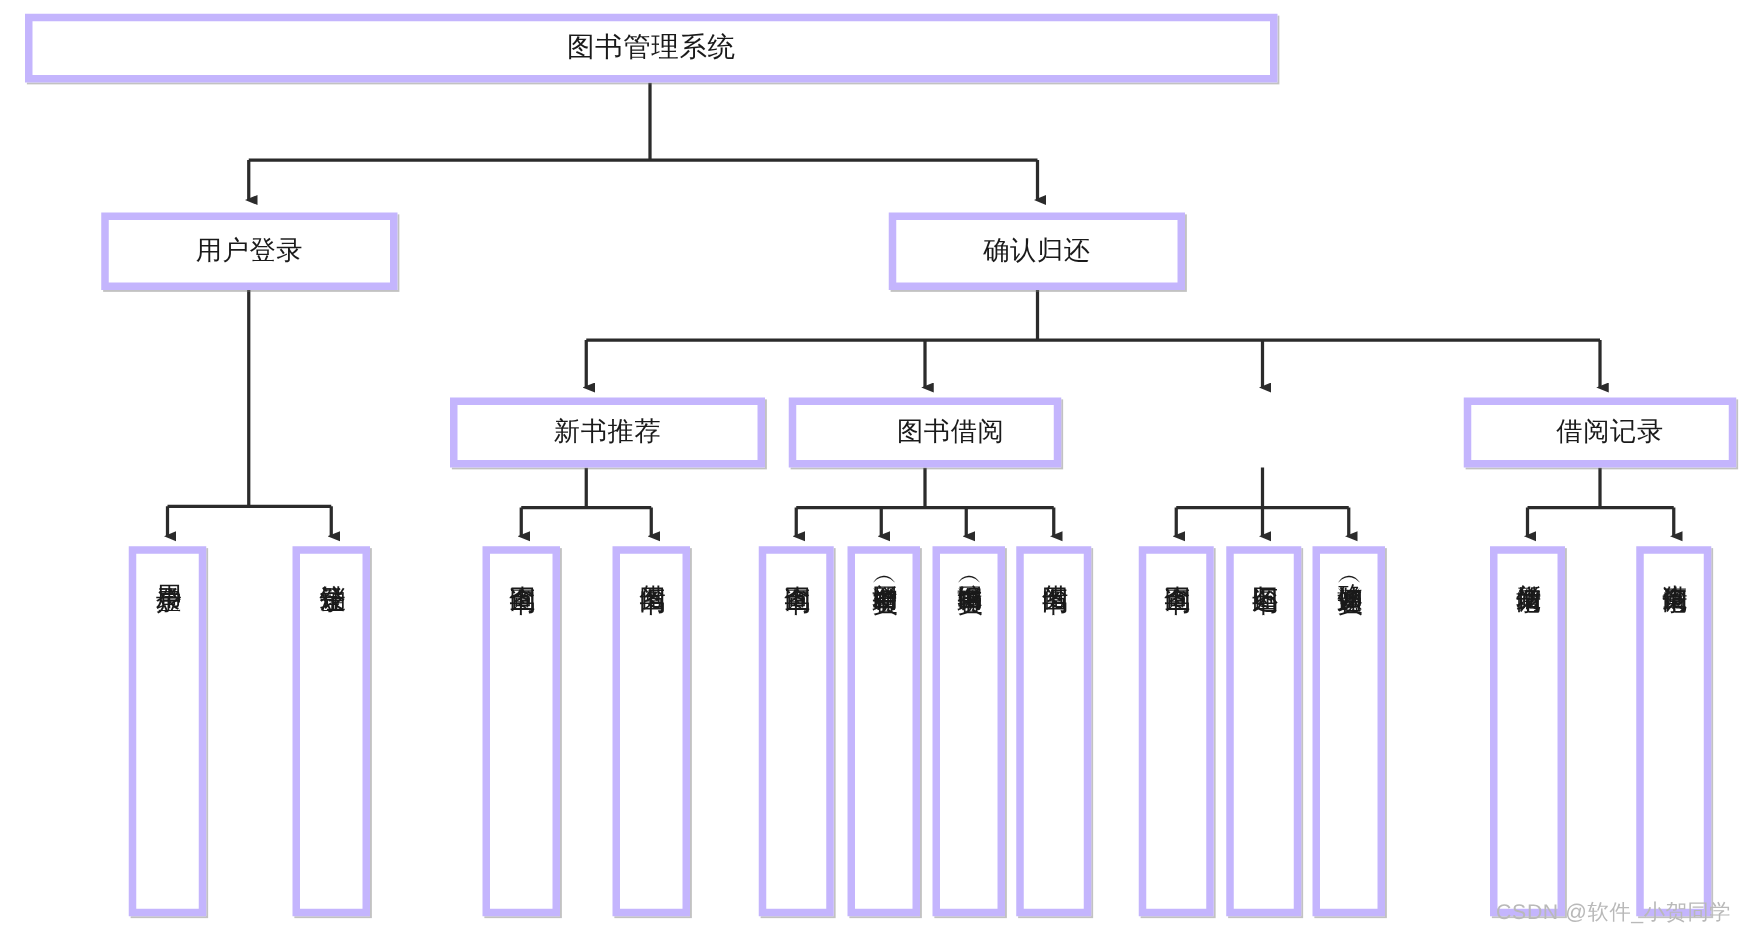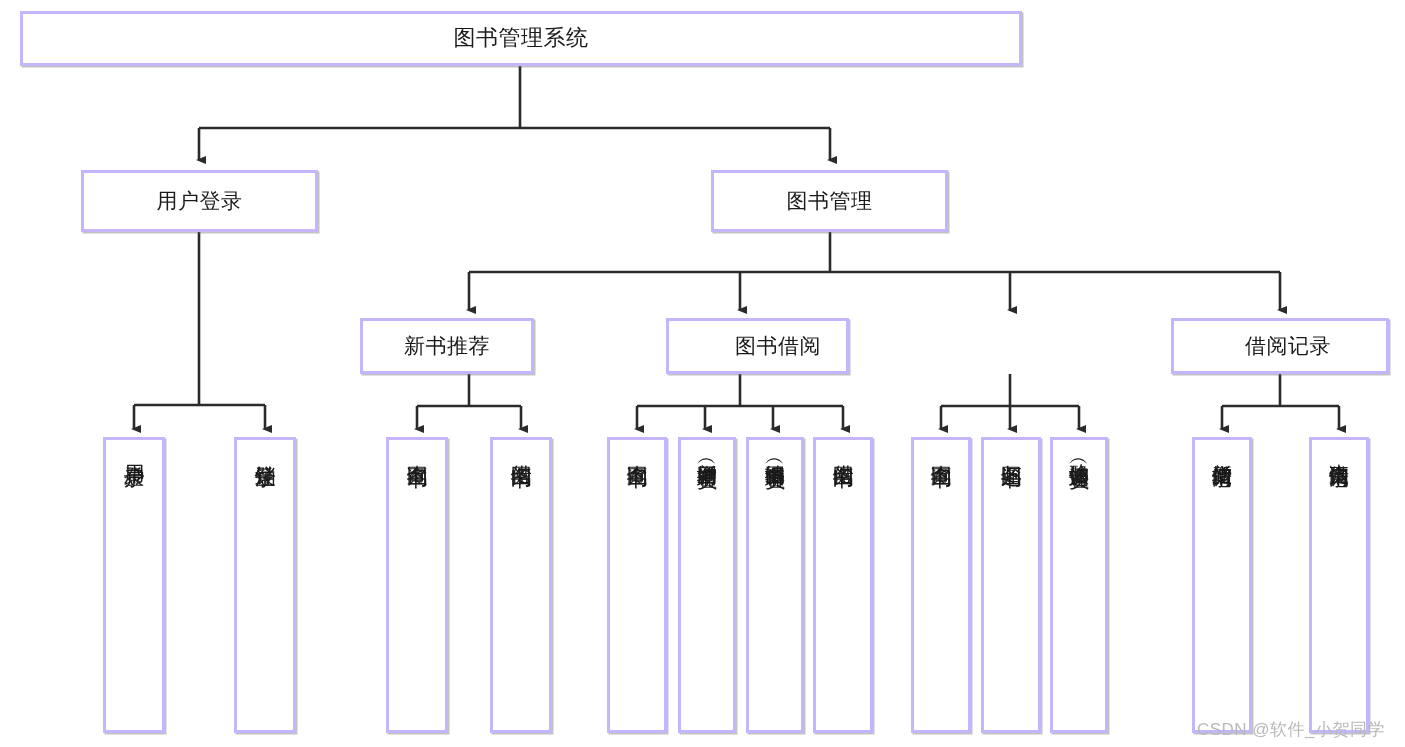--- a/index.html
+++ b/index.html
@@ -21,21 +21,21 @@
     position: absolute;
     left: 0;
     top: 0;
     width: 1405px;
     height: 747px;
     pointer-events: none;
   }
   .node {
     position: absolute;
     box-sizing: border-box;
-    border: 3px solid #c4b5fd;
+    border: 6px solid #c4b5fd;
     background: #ffffff;
     color: #1a1a1a;
     display: flex;
     align-items: center;
     justify-content: center;
     text-align: center;
     box-shadow: 1.5px 1.5px 0 rgba(120,120,120,0.45);
   }
   .node .label {
     font-size: 21px;
@@ -126,27 +126,27 @@
   </svg>
 
   <div class="node root" style="left:20px; top:11px; width:1002px; height:55px;">
     <span class="label">图书管理系统</span>
   </div>
 
   <div class="node" style="left:81px; top:170px; width:237px; height:62px;">
     <span class="label">用户登录</span>
   </div>
   <div class="node" style="left:711px; top:170px; width:237px; height:62px;">
-    <span class="label">图书管理</span>
+    <span class="label">确认归还</span>
   </div>
 
-  <div class="node" style="left:360px; top:318px; width:174px; height:56px;">
+  <div class="node" style="left:360px; top:318px; width:252px; height:56px;">
     <span class="label">新书推荐</span>
   </div>
-  <div class="node" style="left:666px; top:318px; width:183px; height:56px;padding-left:41px;">
+  <div class="node" style="left:631px; top:318px; width:218px; height:56px;padding-left:41px;">
     <span class="label">图书借阅</span>
   </div>
   <div class="node" style="left:1171px; top:318px; width:218px; height:56px;padding-left:16px;">
     <span class="label">借阅记录</span>
   </div>
 
   <div class="node leaf" style="left:103px; top:437px; width:62px; height:296px;">
     <span class="label">用户登录</span>
   </div>
   <div class="node leaf" style="left:234px; top:437px; width:62px; height:296px;">

